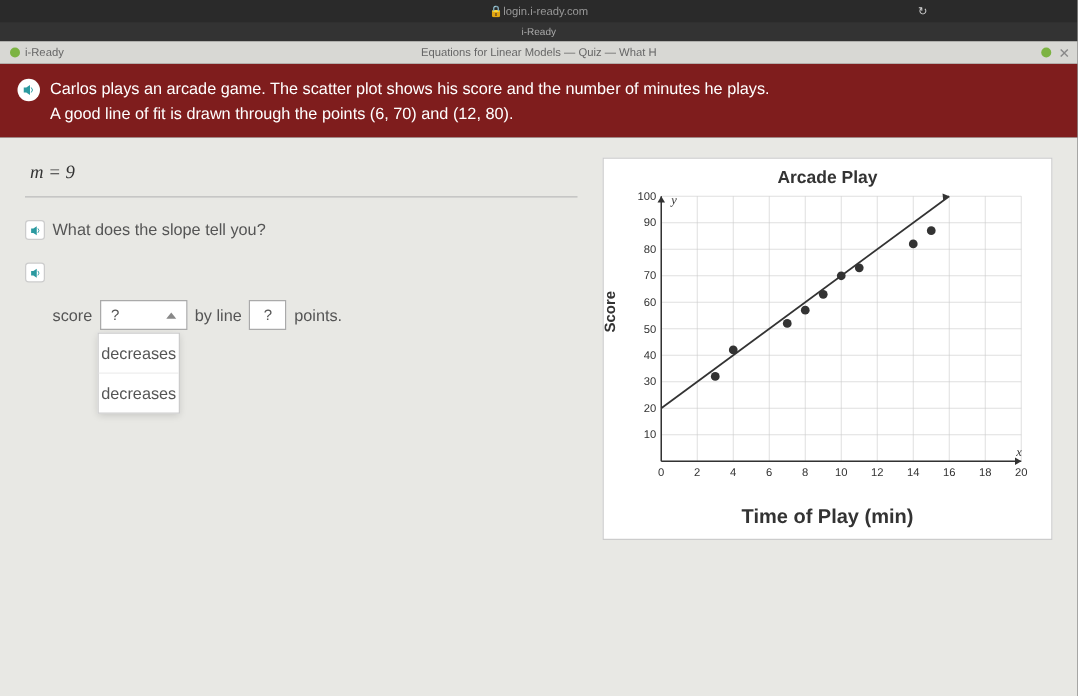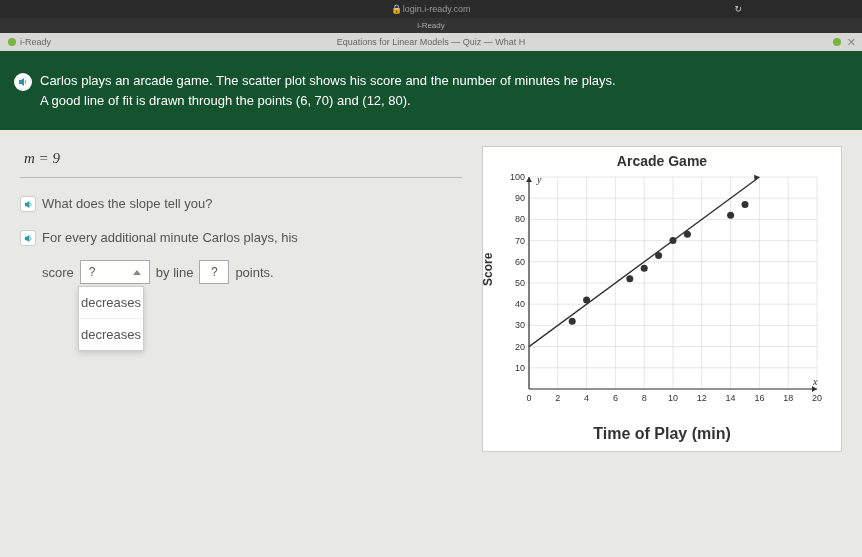--- a/index.html
+++ b/index.html
@@ -6,21 +6,21 @@
 body { font-family: Arial, sans-serif; background: #3a3a3a; width: 862px; height: 557px; overflow: hidden; }
 .browser-top { background: #2a2a2a; height: 18px; display: flex; align-items: center; justify-content: center; color: #999; font-size: 9px; position: relative; }
 .browser-top .refresh { position: absolute; right: 120px; color: #ccc; }
 .tab-bar { background: #333; height: 15px; display: flex; align-items: center; justify-content: center; color: #aaa; font-size: 8px; }
 .header-bar { background: #d8d8d4; height: 18px; display: flex; align-items: center; font-size: 9px; color: #666; position: relative; }
 .header-bar .left { position:absolute; left: 8px; display:flex; align-items:center; gap:4px;}
 .header-bar .center { margin: 0 auto; }
 .header-bar .right { position: absolute; right: 6px; display:flex; align-items:center; gap:6px;}
 .close-x { font-size: 11px; color:#888; }
 .green-dot { width:8px; height:8px; border-radius:50%; background:#7cb342; display:inline-block;}
-.teal-banner { background: #14532d; padding: 20px 14px; display: flex; align-items: flex-start; gap: 8px; }
+.teal-banner { background: #7f1d1d; padding: 10px 14px; display: flex; align-items: flex-start; gap: 8px; }
 .teal-banner .speaker { width: 18px; height: 18px; background: #fff; border-radius: 50%; display: flex; align-items: center; justify-content: center; margin-top: 2px; flex-shrink:0;}
 .teal-banner .speaker svg { width: 10px; height: 10px; }
 .teal-banner .text { color: #fff; font-size: 13px; line-height: 1.5; }
 .content { background: #e8e8e4; padding: 16px 20px; display: flex; gap: 20px; height: calc(557px - 18px - 15px - 18px - 54px); }
 .left-col { flex: 1; }
 .slope-row { font-family: 'Times New Roman', serif; font-style: italic; font-size: 15px; color: #333; padding: 4px 0 10px 4px; border-bottom: 1px solid #bbb; }
 .q-row { display: flex; align-items: flex-start; gap: 6px; margin-top: 18px; font-size: 13px; color: #555; }
 .mini-speaker { width: 16px; height: 16px; background: #fff; border:1px solid #ccc; border-radius: 3px; display:flex; align-items:center; justify-content:center; flex-shrink:0;}
 .mini-speaker svg { width:9px; height:9px; }
 .fill-row { display: flex; align-items: center; gap: 6px; margin-top: 14px; margin-left: 22px; font-size: 13px; color: #555; flex-wrap: wrap; position: relative;}
@@ -88,21 +88,20 @@
       <span>What does the slope tell you?</span>
     </div>
 
     <div class="q-row">
       <div class="mini-speaker">
         <svg viewBox="0 0 10 10">
             <path d="M1 3 L3 3 L6 1 L6 9 L3 7 L1 7 Z" fill="#2b9aa0"></path>
             <path d="M7 3 Q9 5 7 7" stroke="#2b9aa0" fill="none" stroke-width="0.8"></path>
           </svg>
       </div>
-      <span>For every additional minute Carlos plays, his</span>
     </div>
 
     <div class="fill-row">
       <span>score</span>
       <div class="dropdown-box">
         <span>?</span>
         <span class="caret-up"></span>
       </div>
       <span>by line</span>
       <div class="dropdown-box small">
@@ -112,21 +111,21 @@
 
       <div class="dropdown-menu">
         <div class="opt">decreases</div>
         <div class="opt">decreases</div>
       </div>
     </div>
   </div>
 
   <div class="right-col">
     <div class="chart-wrap">
-      <div class="chart-title">Arcade Game</div>
+      <div class="chart-title">Arcade Play</div>
       <div class="chart-area">
         <span class="y-label-rot">Score</span>
         <svg class="plot" id="plot-svg">
             <line x1="32" y1="6" x2="32" y2="218" stroke="#ccc" stroke-width="0.5"></line>
             <line x1="60.8" y1="6" x2="60.8" y2="218" stroke="#ccc" stroke-width="0.5"></line>
             <line x1="89.6" y1="6" x2="89.6" y2="218" stroke="#ccc" stroke-width="0.5"></line>
             <line x1="118.39999999999999" y1="6" x2="118.39999999999999" y2="218" stroke="#ccc" stroke-width="0.5"></line>
             <line x1="147.2" y1="6" x2="147.2" y2="218" stroke="#ccc" stroke-width="0.5"></line>
             <line x1="176" y1="6" x2="176" y2="218" stroke="#ccc" stroke-width="0.5"></line>
             <line x1="204.79999999999998" y1="6" x2="204.79999999999998" y2="218" stroke="#ccc" stroke-width="0.5"></line>

